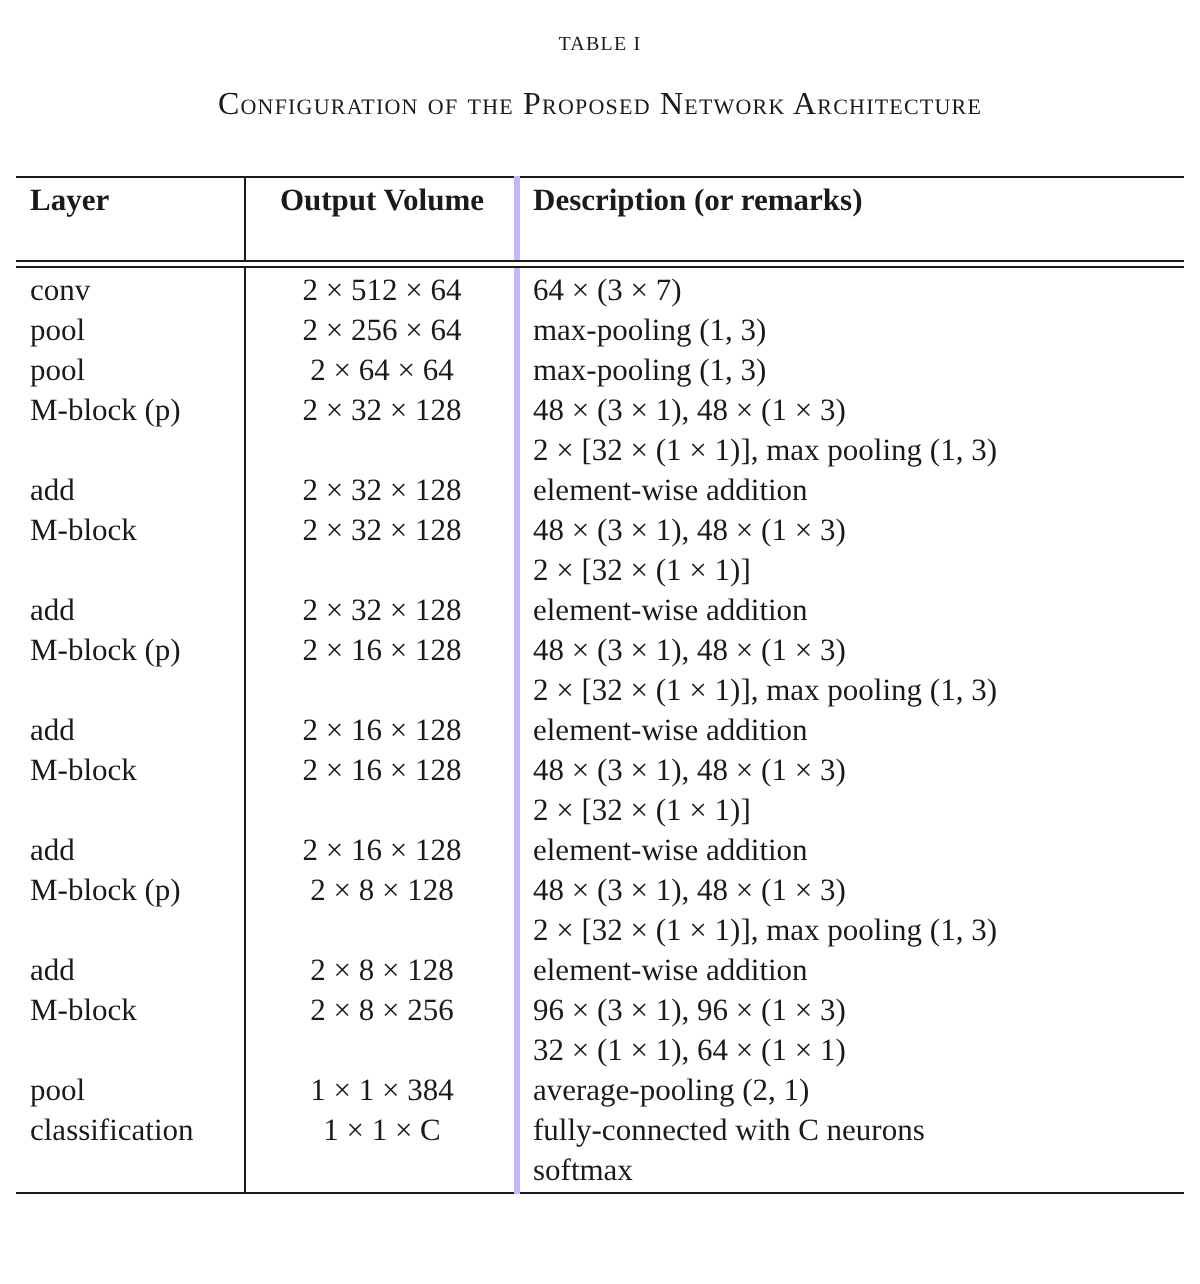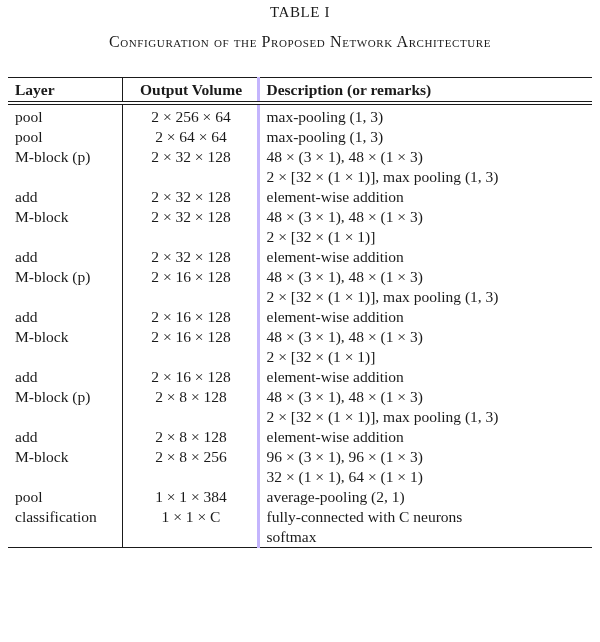--- a/index.html
+++ b/index.html
@@ -7,22 +7,22 @@
     padding: 0;
     width: 600px;
     height: 642px;
     background: #ffffff;
     overflow: hidden;
     font-family: "Liberation Serif", serif;
     color: #1a1a1a;
   }
   .caption { text-align: center; }
   .table-number {
-    padding-top: 3px;
-    font-size: 15px;
+    padding-top: 14px;
+    font-size: 10px;
     line-height: 18px;
     letter-spacing: 0.6px;
   }
   .table-title {
     margin-top: 12px;
     font-size: 16px;
     line-height: 18px;
     font-variant: small-caps;
     letter-spacing: 0.6px;
   }
@@ -40,21 +40,21 @@
   th, td {
     font-size: 15.5px;
     vertical-align: top;
     padding: 0 4px 0 7px;
   }
   thead th {
     text-align: left;
     font-weight: bold;
     line-height: 19px;
     padding-top: 2px;
-    padding-bottom: 2px;
+    padding-bottom: 20px;
     border-bottom: 4px double #1a1a1a;
   }
   thead th.col-volume { text-align: center; }
   thead th .plain { font-weight: bold; }
   tbody td { line-height: 20px; }
   tbody tr:first-child td { padding-top: 2px; }
   .col-volume {
     border-left: 1px solid #1a1a1a;
     border-right: 3px solid #c4b5fd;
     text-align: center;
@@ -77,20 +77,27 @@
   </colgroup>
   <thead>
     <tr>
       <th class="col-layer">Layer</th>
       <th class="col-volume">Output Volume</th>
       <th class="col-desc"><span class="bold">Description</span><span class="plain"> (or remarks)</span></th>
     </tr>
   </thead>
   <tbody id="table-body">
 
+  <tr>
+    <td class="col-layer">conv</td>
+    <td class="col-volume">2 × 512 × 64</td>
+    <td class="col-desc">
+          <div class="desc-line">64 × (3 × 7)</div>
+        </td>
+  </tr>
 
   <tr>
     <td class="col-layer">pool</td>
     <td class="col-volume">2 × 256 × 64</td>
     <td class="col-desc">
           <div class="desc-line">max-pooling (1, 3)</div>
         </td>
   </tr>
 
 

